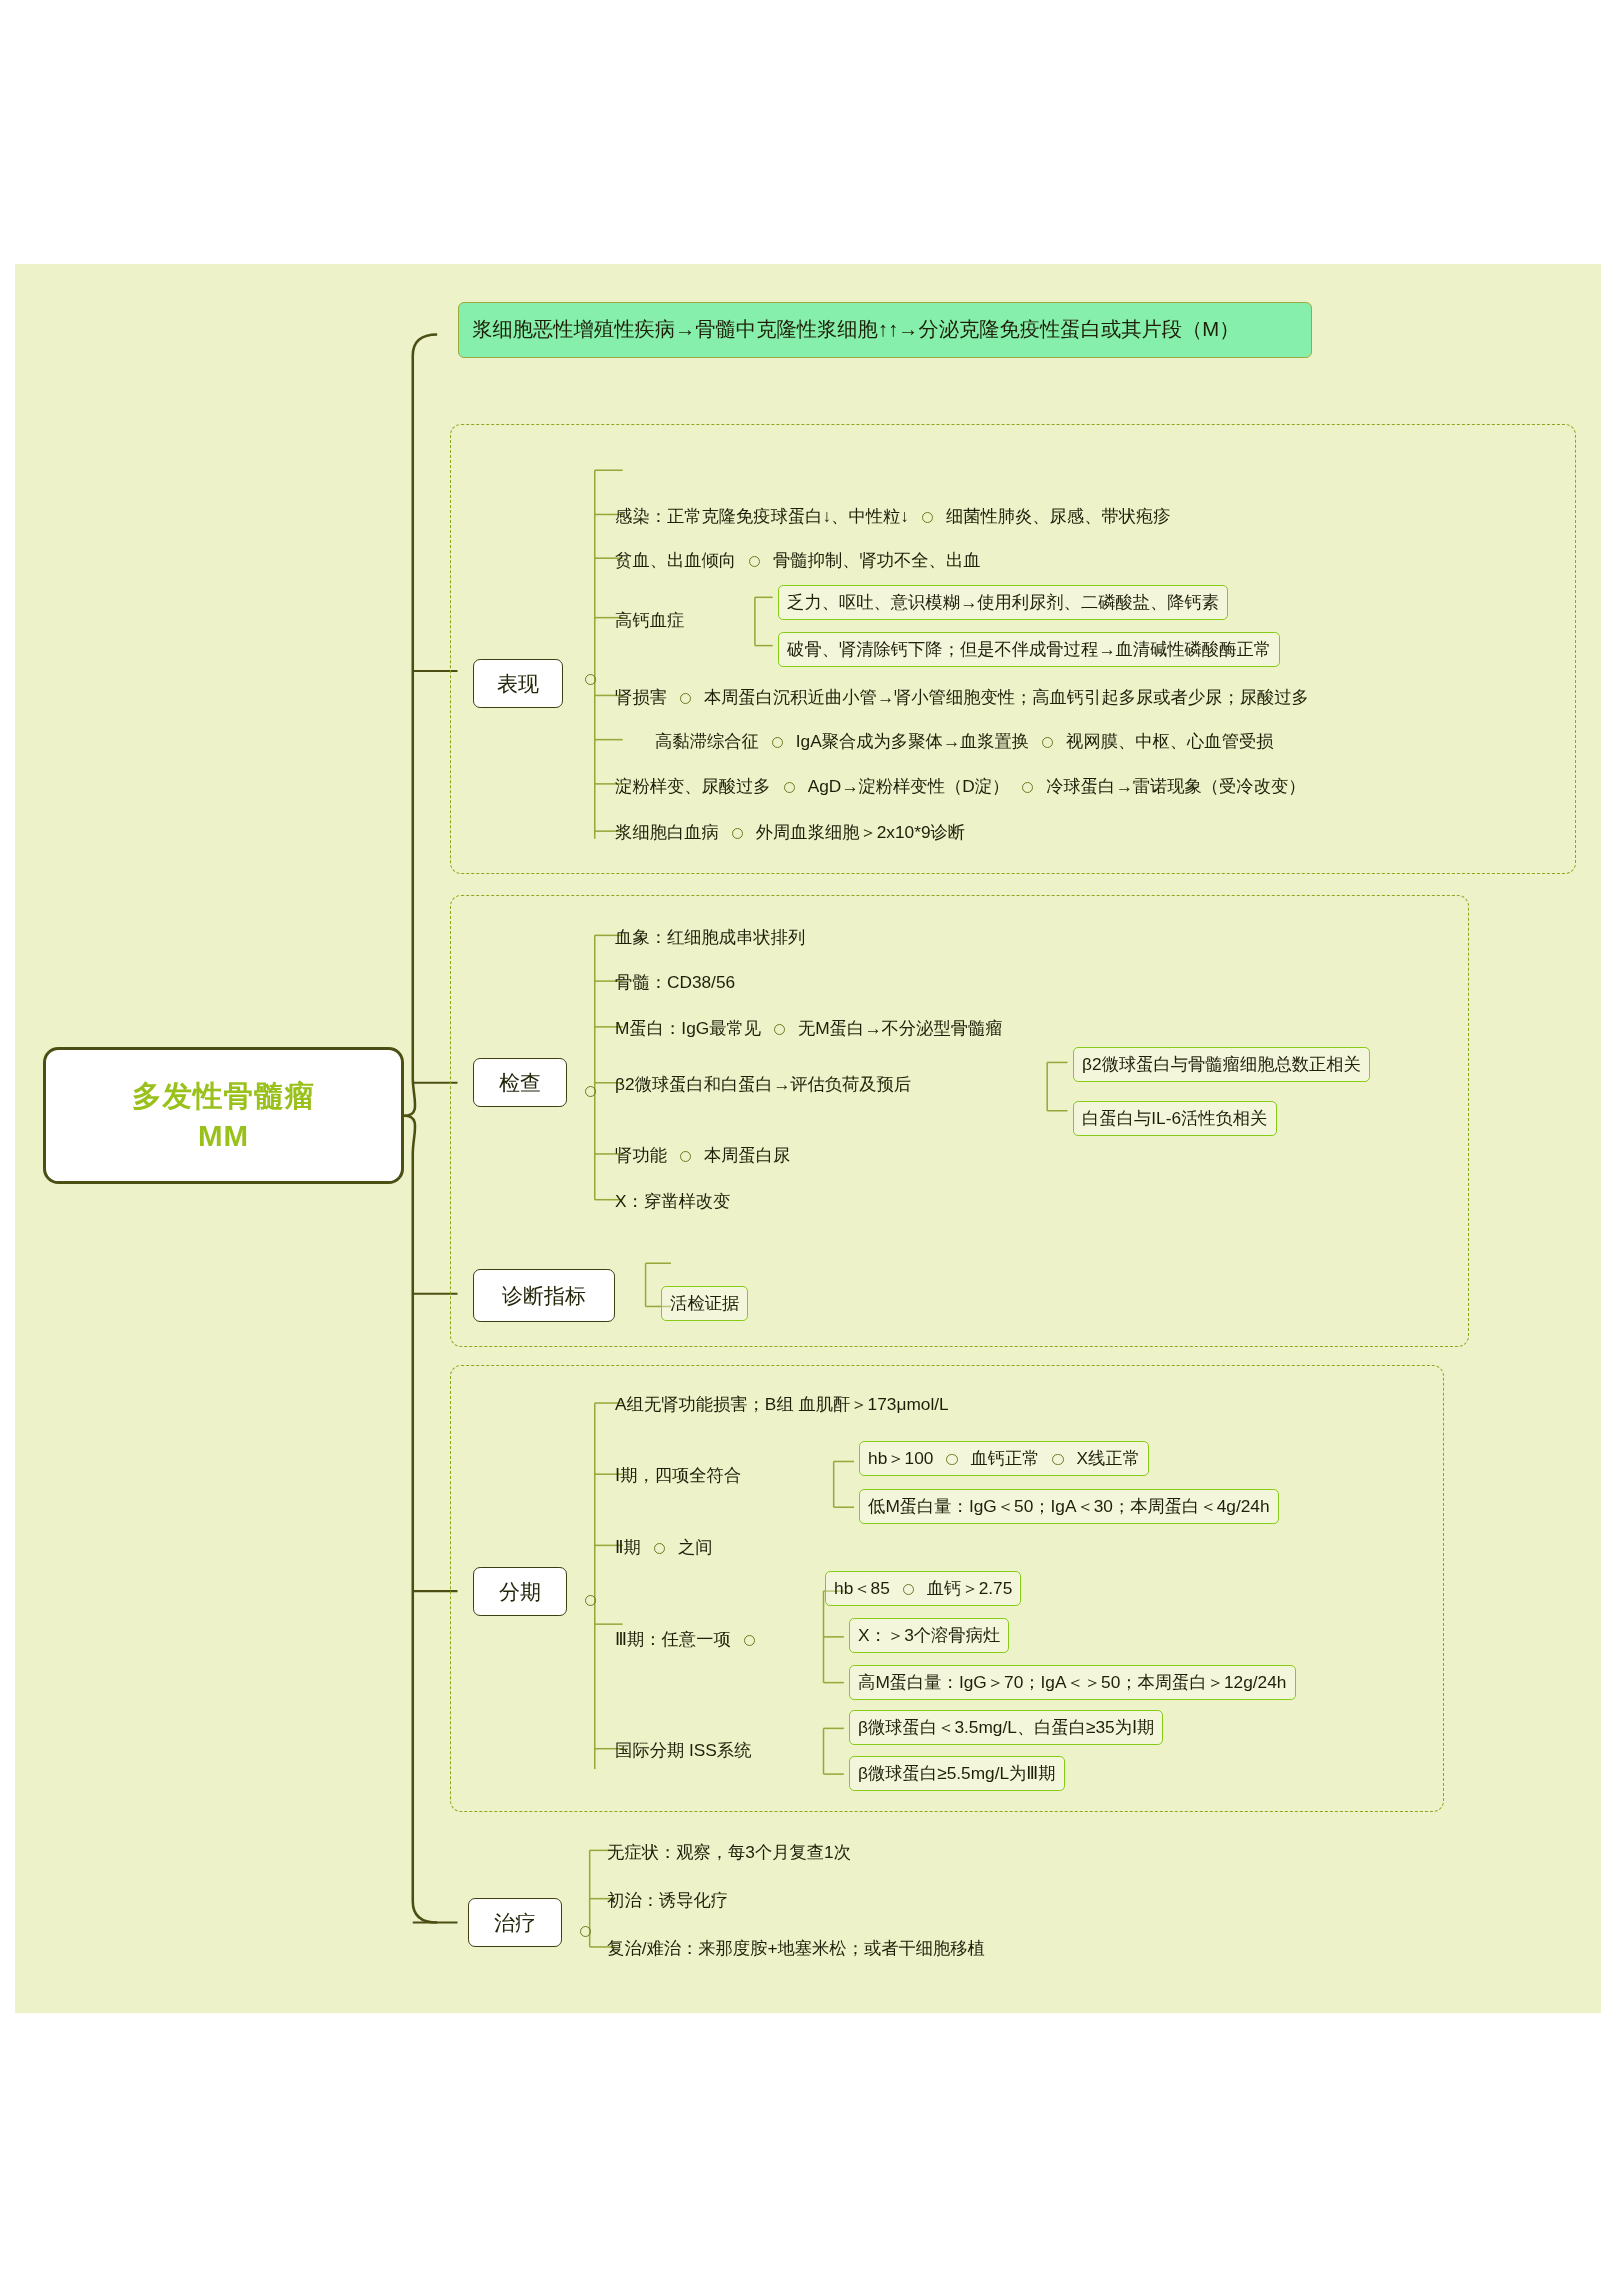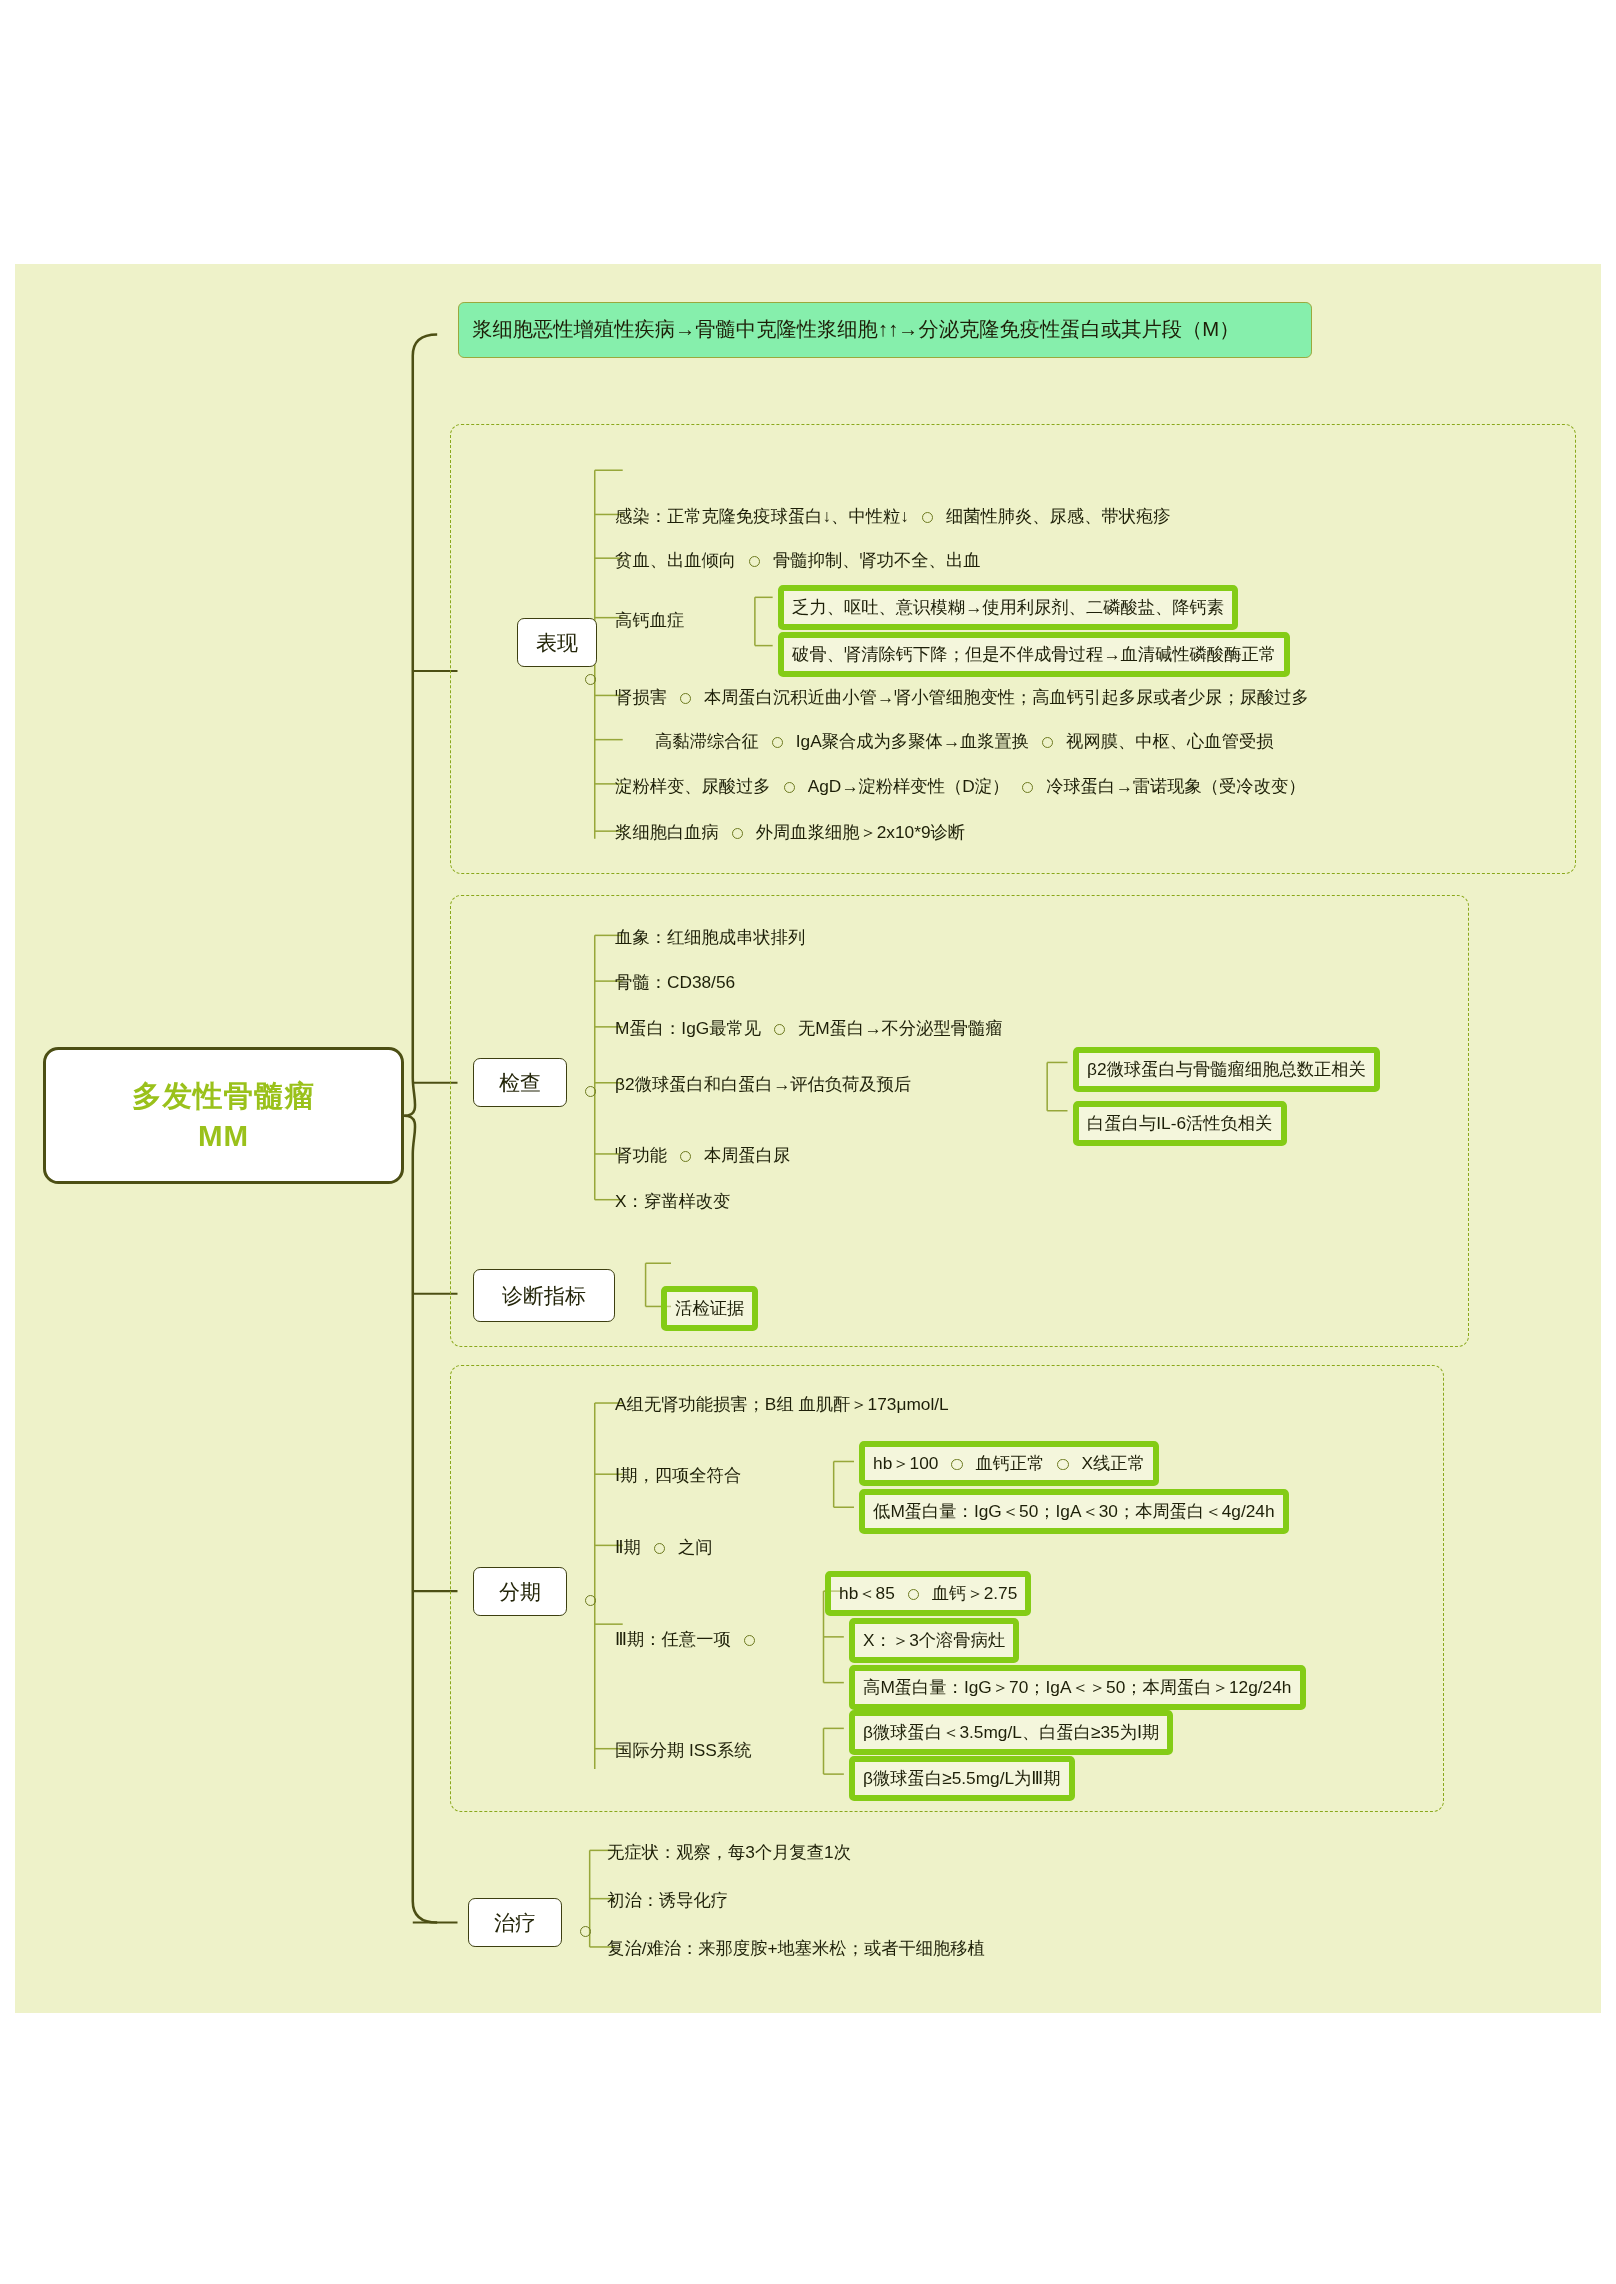--- a/index.html
+++ b/index.html
@@ -72,21 +72,21 @@
   }
   
   .leaf {
     position: absolute;
     font-size: 17.3px;
     color: #1d1f08;
     white-space: nowrap;
     line-height: 1.3;
   }
   .leaf.boxed {
-    border: 6px solid #84cc16;
+    border: 1px solid #84cc16;
     border-radius: 5.1px;
     background: rgba(255,255,255,0.35);
     padding: 5.1px 8.1px;
     box-sizing: border-box;
   }
   .leaf.plain {
     padding: 4.1px 5.1px;
   }
   .top-note {
     position: absolute;
@@ -206,21 +206,21 @@
       <div>MM</div>
     </div>
   </div>
 
   <div class="top-note">浆细胞恶性增殖性疾病→骨髓中克隆性浆细胞↑↑→分泌克隆免疫性蛋白或其片段（M）</div>
 
   <div class="dash-group" style="left:450px; top:424px; width:1126px; height:450px;"></div>
   <div class="dash-group" style="left:450px; top:895px; width:1019px; height:452px;"></div>
   <div class="dash-group" style="left:450px; top:1365px; width:994px; height:447px;"></div>
 
-  <div class="branch-box" style="left:473px; top:618px; width:80px; height:49px;margin-left:44px;">
+  <div class="branch-box" style="left:473px; top:659px; width:90px; height:49px;">
     <span>表现</span>
   </div>
   <div class="branch-box" style="left:473px; top:1058px; width:94px; height:49px;">
     <span>检查</span>
   </div>
   <div class="branch-box" style="left:473px; top:1269px; width:142px; height:53px;">
     <span>诊断指标</span>
   </div>
   <div class="branch-box" style="left:473px; top:1567px; width:94px; height:49px;">
     <span>分期</span>

